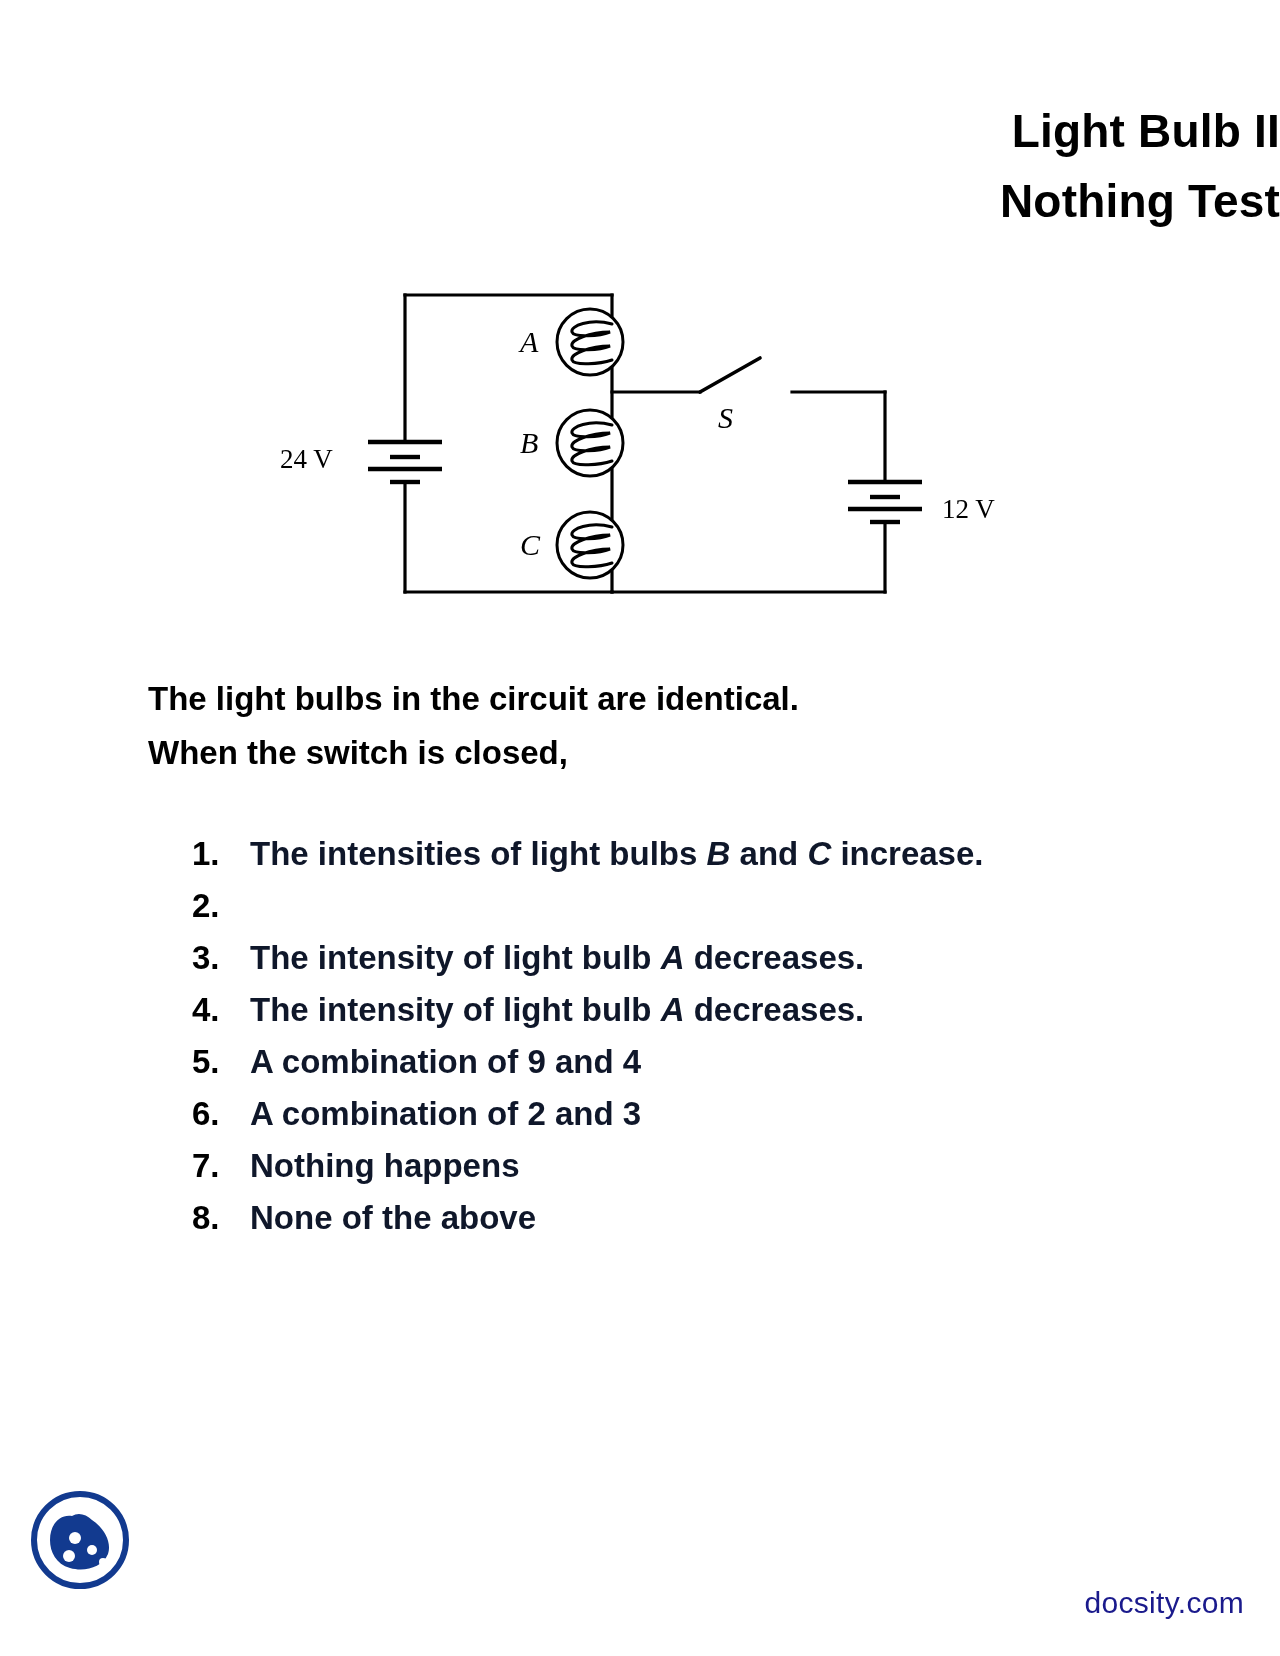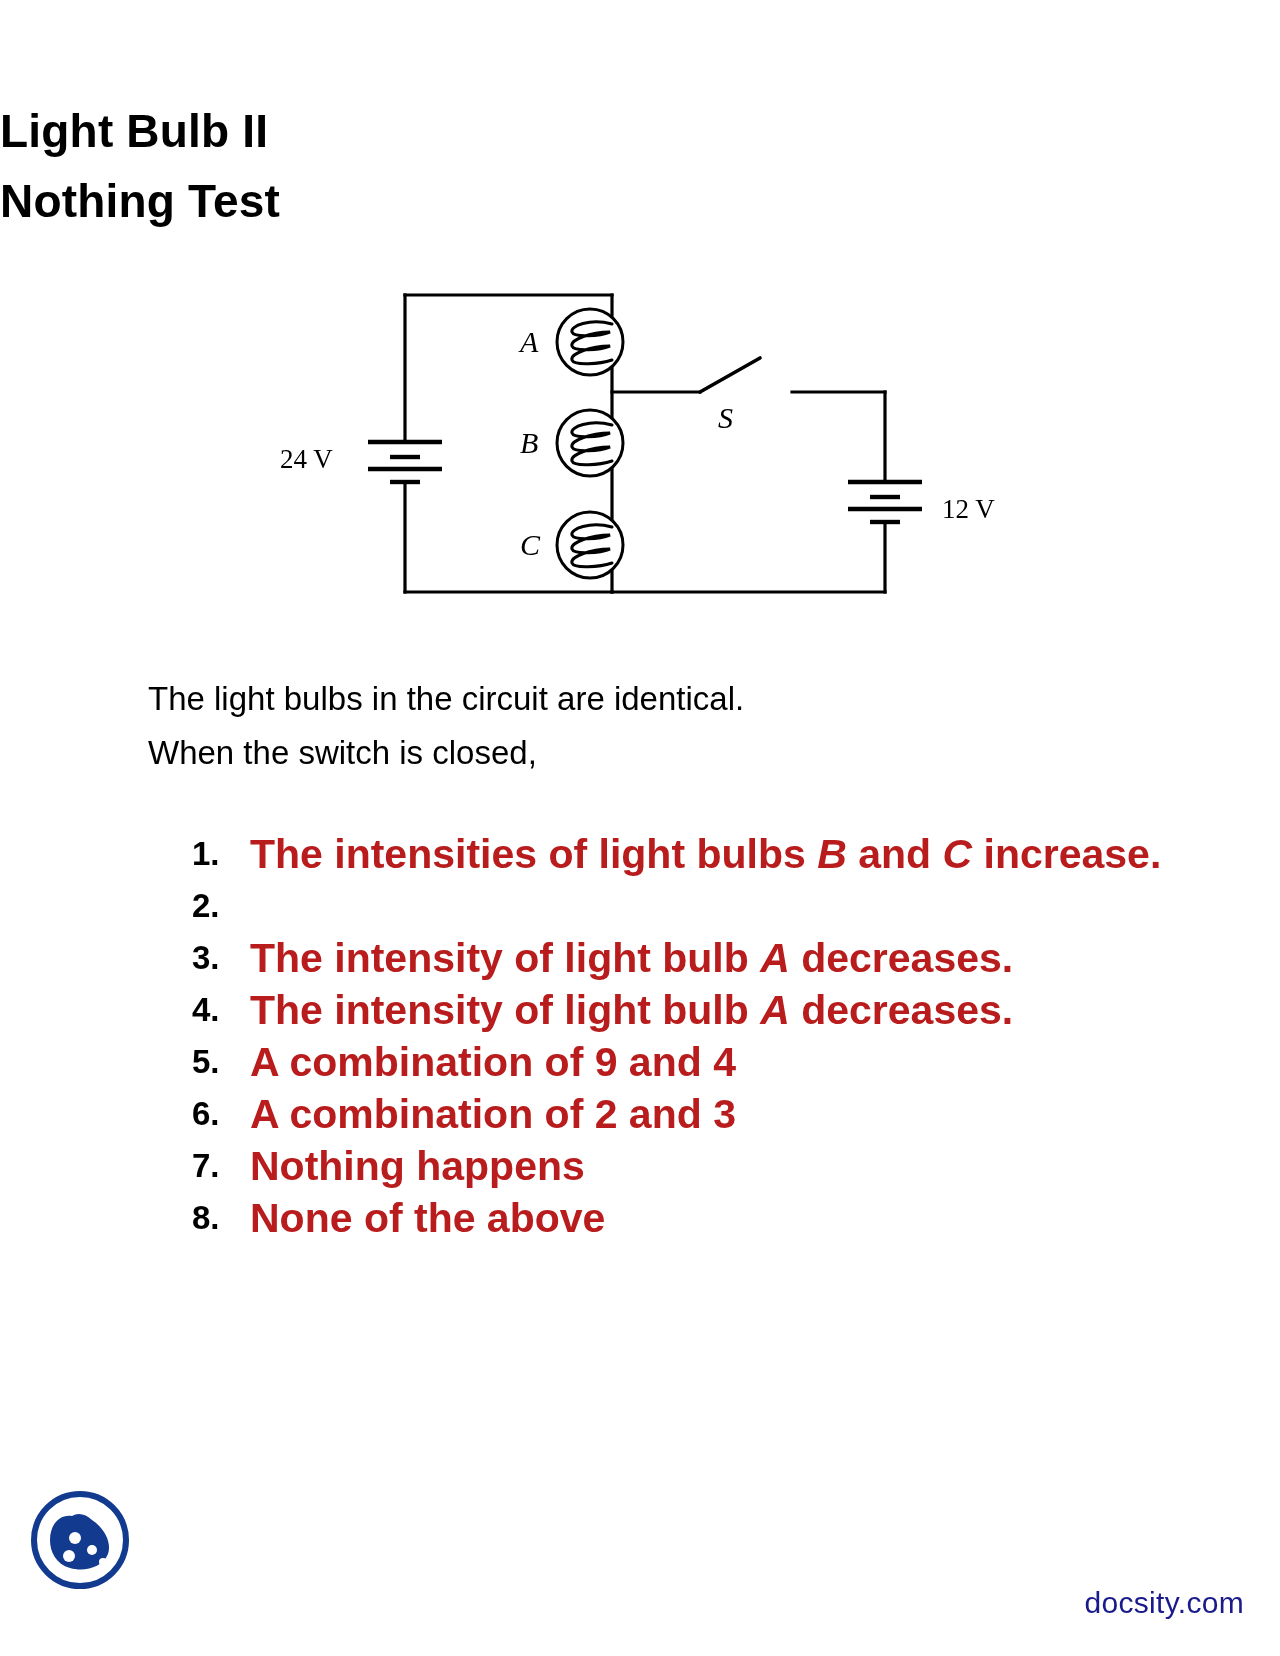--- a/index.html
+++ b/index.html
@@ -15,21 +15,21 @@
     color: #000000;
     overflow: hidden;
   }
 
   
   #title-block {
     position: absolute;
     top: 96px;
     left: 0;
     width: 1280px;
-    text-align: left;
+    text-align: right;
   }
   #title-block .tline {
     font-family: "Liberation Sans", sans-serif;
     font-weight: bold;
     font-size: 46px;
     line-height: 70px;
     letter-spacing: 0.2px;
     color: #000;
   }
 
@@ -84,21 +84,21 @@
 
   
   #prompt {
     position: absolute;
     top: 672px;
     left: 148px;
     width: 1000px;
   }
   #prompt .pline {
     font-family: "Liberation Sans", sans-serif;
-    font-weight: normal;
+    font-weight: bold;
     font-size: 33px;
     line-height: 54px;
     color: #000;
     white-space: nowrap;
   }
 
   
   #options {
     position: absolute;
     top: 828px;
@@ -115,23 +115,23 @@
     flex: 0 0 58px;
     font-family: "Liberation Sans", sans-serif;
     font-weight: bold;
     font-size: 33px;
     line-height: 52px;
     color: #000;
   }
   .opt-text {
     font-family: "Liberation Sans", sans-serif;
     font-weight: bold;
-    font-size: 41px;
+    font-size: 33px;
     line-height: 52px;
-    color: #b91c1c;
+    color: #0f172a;
   }
   .opt-text em {
     font-style: italic;
     font-weight: bold;
   }
 
   
   #logo {
     position: absolute;
     left: 28px;

